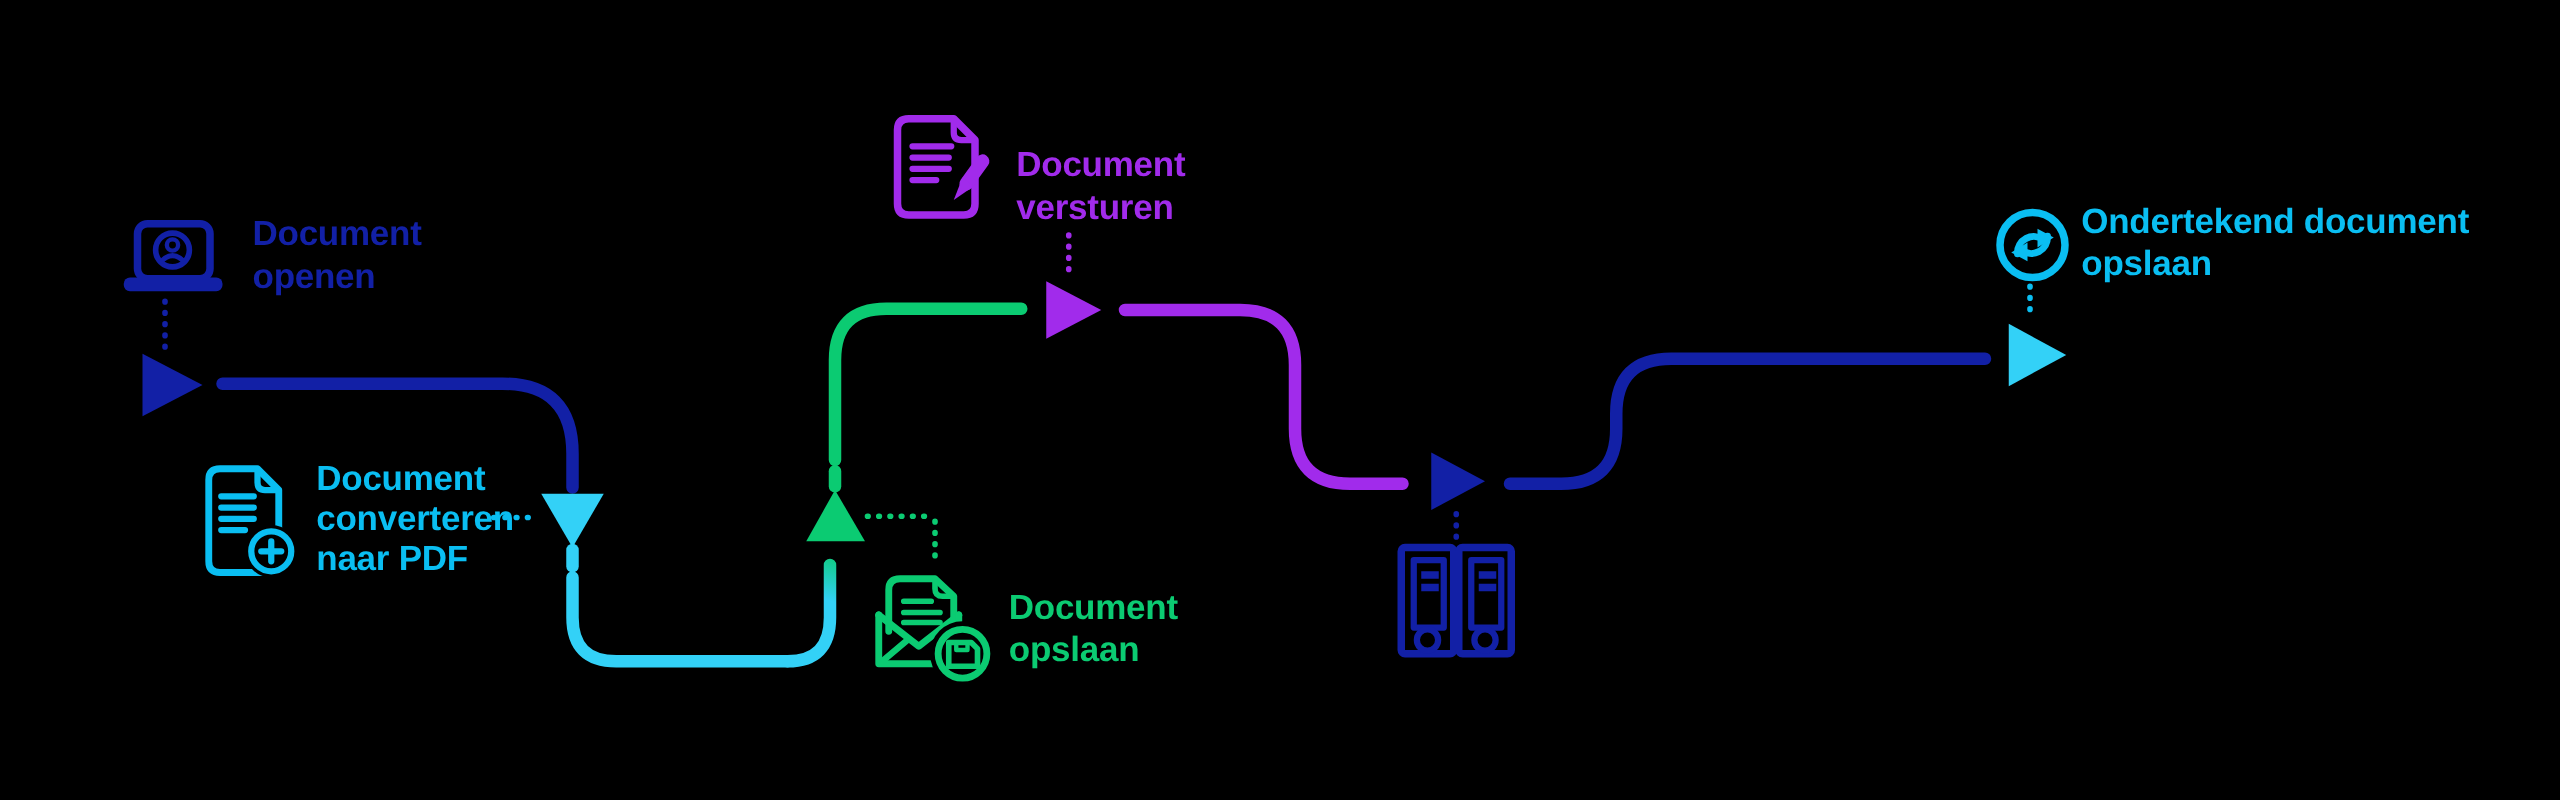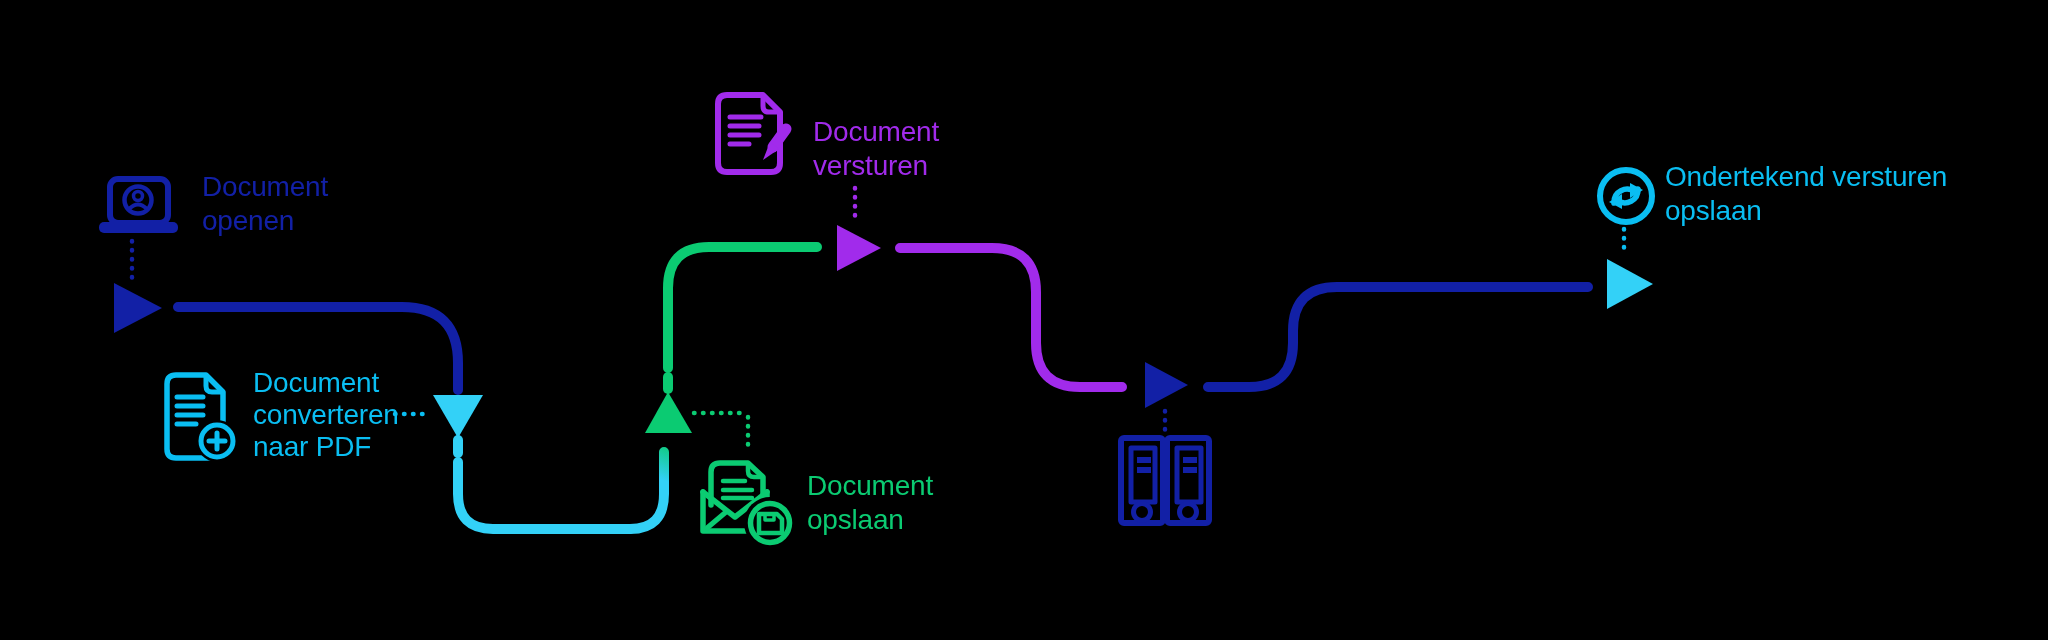--- a/index.html
+++ b/index.html
@@ -7,21 +7,21 @@
     position:relative;
     width:2048px;height:640px;
     background:#000;
     overflow:hidden;
     font-family:"Liberation Sans", sans-serif;
   }
   #flow-svg{position:absolute;left:0;top:0;}
   .label{
     position:absolute;
     font-size:28px;
-    font-weight:400;
+    font-weight:700;
     line-height:34px;
     letter-spacing:-0.2px;
     white-space:pre-line;
   }
   .seg{fill:none;stroke:currentColor;stroke-width:10;stroke-linecap:round;}
   .seg-grad{fill:none;stroke:url(#grad-cyan-green);stroke-width:10;stroke-linecap:round;}
   .node{fill:currentColor;stroke:none;}
   .dots{fill:none;stroke:currentColor;stroke-width:4.5;stroke-linecap:round;stroke-dasharray:0.5 8.5;}
   .ic{fill:none;stroke:currentColor;stroke-linecap:round;stroke-linejoin:round;}
   .ic-fill{fill:currentColor;stroke:none;}
@@ -132,15 +132,15 @@
 
   <div class="label" style="left: 202px; top: 170px; color: rgb(18, 32, 166);">Document
 openen</div>
   <div class="label" style="left: 253px; top: 367px; line-height: 32px; color: rgb(10, 190, 242);">Document
 converteren
 naar PDF</div>
   <div class="label" style="left: 813px; top: 115px; color: rgb(161, 43, 235);">Document
 versturen</div>
   <div class="label" style="left: 807px; top: 469px; color: rgb(11, 203, 114);">Document
 opslaan</div>
-  <div class="label" style="left: 1665px; top: 160px; color: rgb(10, 190, 242);">Ondertekend versturen
+  <div class="label" style="left: 1665px; top: 160px; color: rgb(10, 190, 242);">Ondertekend document
 opslaan</div>
 </div>
 
 </body></html>

